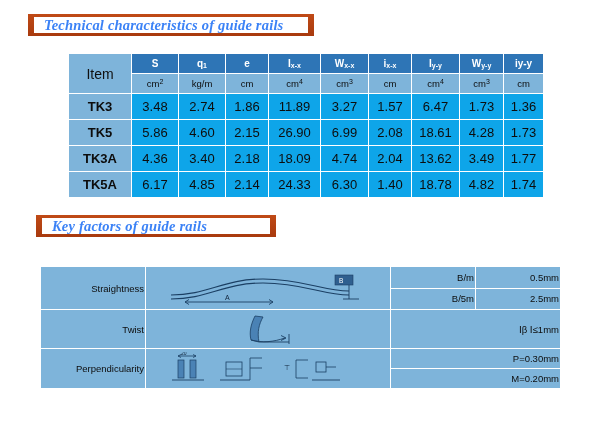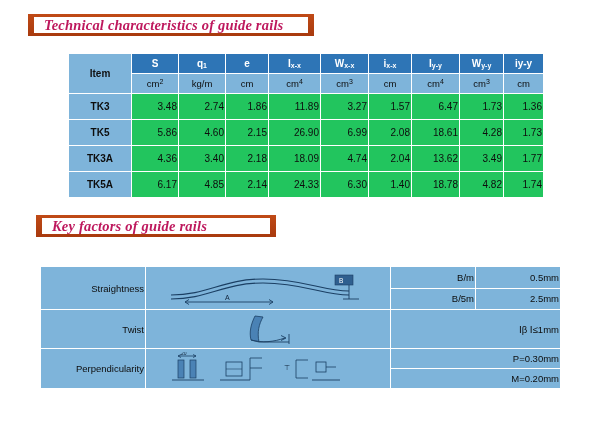--- a/index.html
+++ b/index.html
@@ -30,21 +30,21 @@
     bottom: 3px;
     background: #ffffff;
     display: flex;
     align-items: center;
   }
   .banner-text {
     font-family: "Liberation Serif", serif;
     font-style: italic;
     font-weight: bold;
     font-size: 14.5px;
-    color: #be185d;
+    color: #3b82f6;
     padding-left: 10px;
     white-space: nowrap;
     letter-spacing: .2px;
   }
 
   #banner1 { left: 28px; top: 14px; width: 286px; }
   #banner2 { left: 36px; top: 215px; width: 240px; }
 
   
   .tech-wrap {
@@ -55,46 +55,45 @@
   }
   table.tech {
     border-collapse: collapse;
     width: 465px;
     table-layout: fixed;
   }
   table.tech th, table.tech td {
     border: 1px solid #ffffff;
     text-align: center;
     vertical-align: middle;
-    font-size: 10px;
+    font-size: 13px;
     color: #0d0d0d;
   }
   table.tech th.hdr {
     background: #2e75b6;
     color: #ffffff;
     font-weight: bold;
     height: 17px;
     font-size: 10px;
   }
   table.tech th.item {
     background: #7eb4da;
     color: #101010;
-    font-weight: bold;
-    font-size: 10px;
+    font-weight: normal;
+    font-size: 14px;
   }
   table.tech td.unit {
     background: #7eb4da;
     height: 17px;
     font-weight: normal;
     font-size: 9.5px;
   }
   table.tech td.cell {
-    background: #22c55e;
+    background: #0ea5e9;
     height: 23px;
-    text-align: right;
   }
   table.tech td.name {
     background: #7eb4da;
     font-weight: bold;
     height: 23px;
   }
   sub { font-size: 7px; vertical-align: -1px;}
   sup { font-size: 7px; vertical-align: 3px;}
 
   

